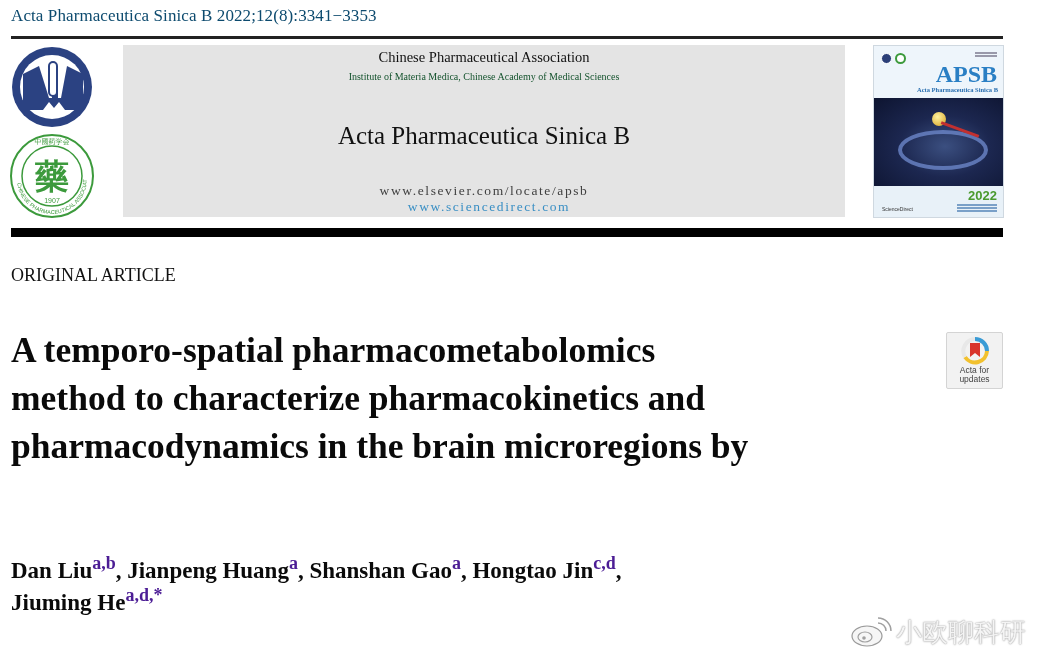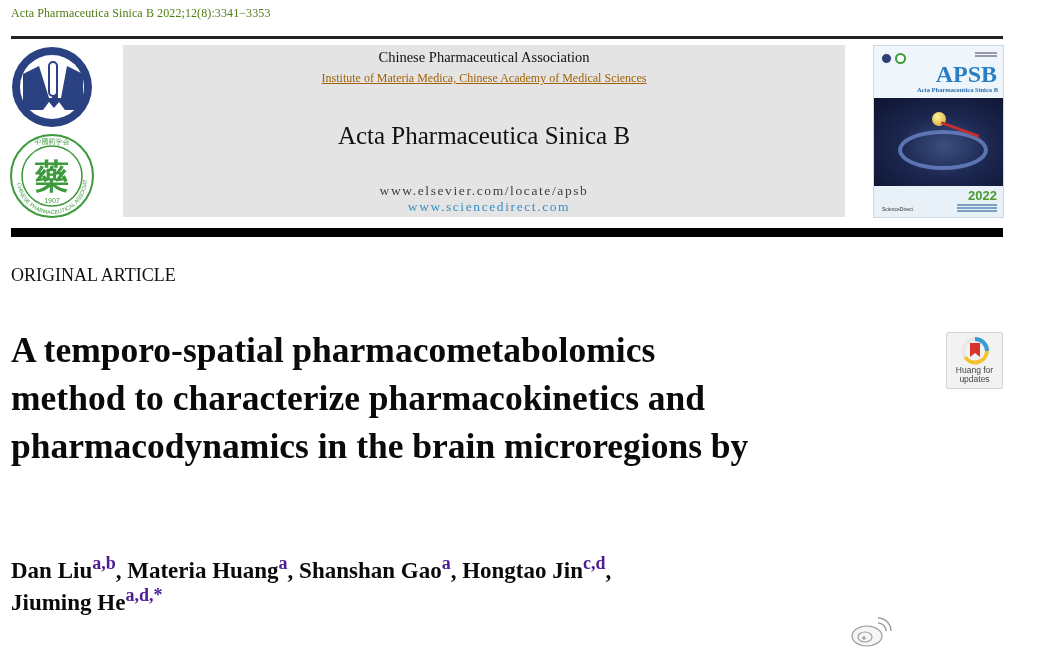--- a/index.html
+++ b/index.html
@@ -1,42 +1,42 @@
 <!DOCTYPE html>
 <html><head>
   <meta charset="utf-8">
   <style>
     * { margin: 0; padding: 0; box-sizing: border-box; }
     html, body { width: 1039px; height: 658px; background: #ffffff; overflow: hidden; }
     body { position: relative; font-family: "Liberation Serif", "DejaVu Serif", serif; color: #111; }
 
     .running-head {
       position: absolute; left: 11px; top: 6px;
-      font-size: 12px; color: #4d7c0f; letter-spacing: 0.1px;
+      font-size: 17px; color: #0c4a6e; letter-spacing: 0.1px;
     }
     .top-rule {
       position: absolute; left: 11px; top: 36px; width: 992px; height: 3px; background: #222;
     }
 
     
     .logo-imm {
       position: absolute; left: 9px; top: 44px; width: 86px; height: 86px;
     }
     .logo-cpa {
       position: absolute; left: 9px; top: 133px; width: 86px; height: 86px;
     }
 
     
     .masthead-box {
       position: absolute; left: 123px; top: 45px; width: 722px; height: 172px;
       background: #e4e4e4;
       text-align: center;
     }
     .assoc-line1 { position: absolute; left: 0; right: 0; top: 4px; font-size: 14.5px; color: #111; }
-    .assoc-line2 { position: absolute; left: 0; right: 0; top: 26px; font-size: 12px; color: #a16207; text-decoration: underline; }
+    .assoc-line2 { position: absolute; left: 0; right: 0; top: 26px; font-size: 10px; color: #14532d; }
     .journal-name { position: absolute; left: 0; right: 0; top: 77px; font-size: 25px; color: #111; }
     .url1 { position: absolute; left: 0; right: 0; top: 138px; font-size: 13.5px; color: #404040; letter-spacing: 1.6px; text-align: center; }
     .url2 { position: absolute; left: 0; right: 0; top: 154px; font-size: 13.5px; color: #3a8fc4; letter-spacing: 1.6px; padding-left: 10px; }
 
     
     .cover {
       position: absolute; left: 873px; top: 45px; width: 131px; height: 173px;
       background: #e8f1f8; border: 1px solid #cfd8e0; overflow: hidden;
     }
     .cover-top { position: absolute; left: 0; top: 0; width: 100%; height: 52px; background: #eef5fb; }
@@ -159,31 +159,32 @@
 </h1>
 
 <div class="crossmark">
   <svg width="28" height="28" viewBox="0 0 28 28">
     <path d="M14 2 A12 12 0 0 1 26 14" fill="none" stroke="#3a9bd5" stroke-width="4"></path>
     <path d="M26 14 A12 12 0 0 1 4 20" fill="none" stroke="#f2c12e" stroke-width="4"></path>
     <path d="M4 20 A12 12 0 0 1 14 2" fill="none" stroke="#e8e8e8" stroke-width="4"></path>
     <path d="M9 6 L19 6 L19 20 L14 16 L9 20 Z" fill="#d9342b"></path>
   </svg>
   <div class="crossmark-label">
-    <span>Huang for</span><br>
+    <span>Acta for</span><br>
     <span>updates</span>
   </div>
 </div>
 
 <div class="authors">
-  <span>Dan Liu</span><sup>a,b</sup><span>, </span><span>Materia Huang</span><sup>a</sup><span>, </span><span>Shanshan Gao</span><sup>a</sup><span>, </span><span>Hongtao Jin</span><sup>c,d</sup><span>,</span><br>
+  <span>Dan Liu</span><sup>a,b</sup><span>, </span><span>Jianpeng Huang</span><sup>a</sup><span>, </span><span>Shanshan Gao</span><sup>a</sup><span>, </span><span>Hongtao Jin</span><sup>c,d</sup><span>,</span><br>
   <span>Jiuming He</span><sup>a,d,*</sup>
 </div>
 
 <div class="watermark">
   <svg width="42" height="30" viewBox="0 0 42 30">
     <ellipse cx="17" cy="19" rx="15" ry="10" fill="#f6f6f6" stroke="#9a9a9a" stroke-width="1.2"></ellipse>
     <ellipse cx="15" cy="20" rx="7" ry="5" fill="none" stroke="#a0a0a0" stroke-width="1.2"></ellipse>
     <circle cx="14" cy="21" r="1.8" fill="#a0a0a0"></circle>
     <path d="M28 6 A8 8 0 0 1 36 14" fill="none" stroke="#a0a0a0" stroke-width="1.5"></path>
     <path d="M28 1 A13 13 0 0 1 41 14" fill="none" stroke="#a0a0a0" stroke-width="1.5"></path>
   </svg>
+  <span>小欧聊科研</span>
 </div>
 
 </body></html>

